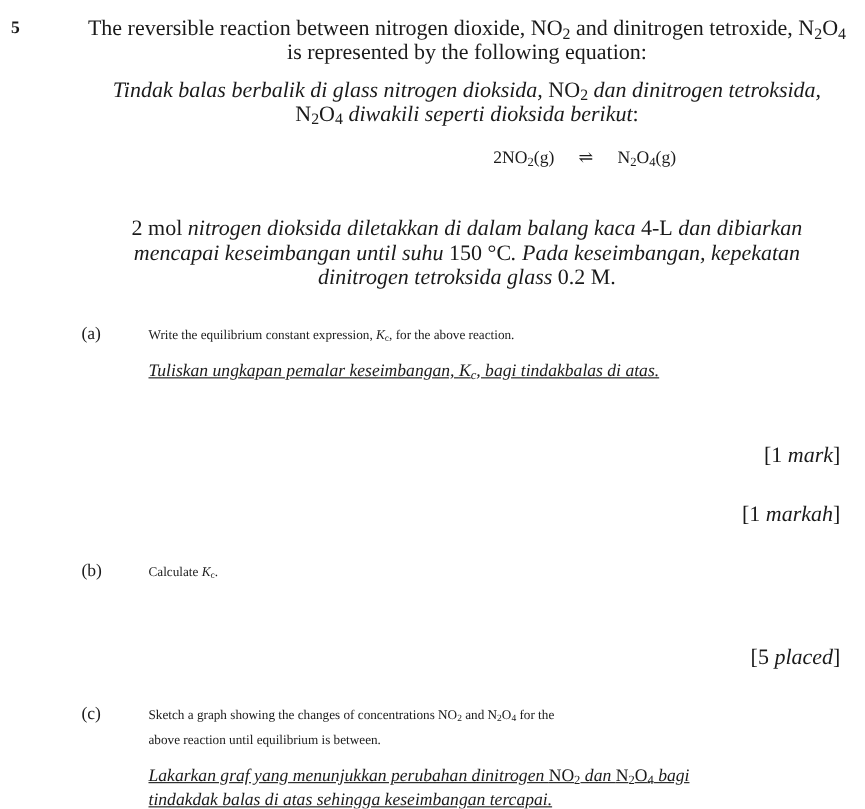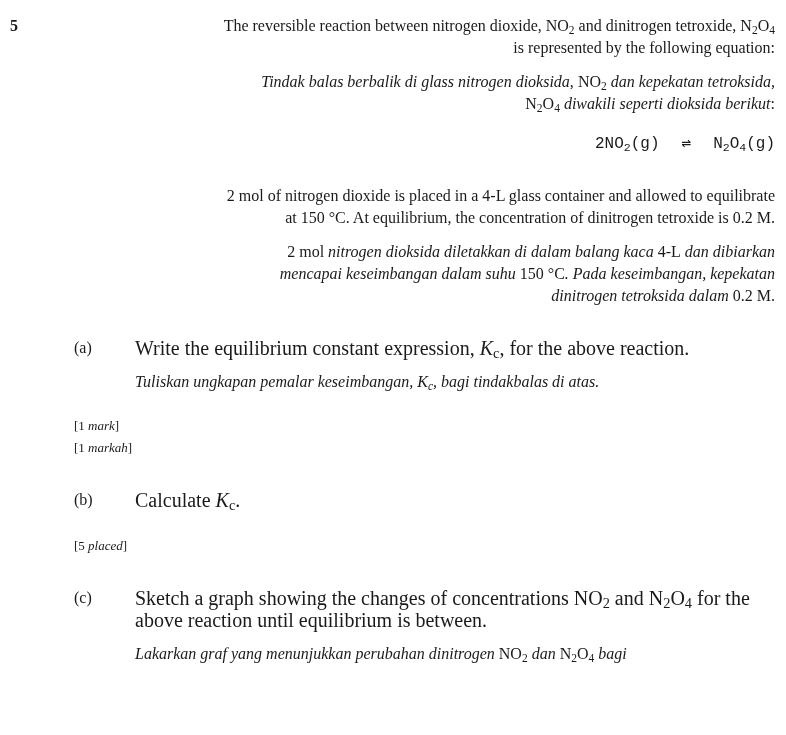--- a/index.html
+++ b/index.html
@@ -39,77 +39,78 @@
     line-height: 22px;
   }
   .q-body {
     flex: 1 1 auto;
     padding-right: 11px;
     box-sizing: border-box;
   }
 
   p.para {
     margin: 0;
-    font-size: 16px;
+    font-size: 20px;
     line-height: 22px;
-    text-align: right;
+    text-align: center;
   }
 
   .gap-sm { height: 12px; }
   .gap-md { height: 18px; }
   .gap-lg { height: 22px; }
   .gap-xl { height: 30px; }
 
   .it { font-style: italic; }
   .up { font-style: normal; }
 
   
   .equation {
     margin: 0;
     font-size: 16px;
     line-height: 22px;
-    text-align: right;
+    text-align: center;
     padding-left: 214px;
     white-space: nowrap;
-    font-family: Liberation Mono, monospace;
   }
   .eq-arrow {
     display: inline-block;
     padding: 0 22px;
     font-size: 16px;
   }
 
   
   .subpart {
     display: flex;
     align-items: flex-start;
   }
   .sub-label {
     width: 61px;
     flex: 0 0 61px;
     font-size: 16px;
     line-height: 22px;
   }
   .sub-text {
     flex: 1 1 auto;
-    font-size: 20px;
+    font-size: 12px;
     line-height: 22px;
   }
   .sub-text-indent {
     margin-left: 61px;
     font-size: 16px;
     line-height: 22px;
+    text-decoration: underline;
   }
 
   
   .marks {
-    text-align: left;
-    font-size: 13px;
+    text-align: right;
+    font-size: 20px;
     line-height: 22px;
     padding-right: 11px;
+    margin-top: 32px;
   }
   .marks .it { font-style: italic; }
 
   sub {
     font-size: 0.72em;
     vertical-align: -0.22em;
     line-height: 0;
   }
 </style>
 </head>
@@ -120,33 +121,32 @@
   <div class="q-row">
 
     <div class="q-num">5</div>
 
     <div class="q-body">
 
       <p class="para"><span>The reversible reaction between nitrogen dioxide, NO</span><sub>2</sub><span> and dinitrogen tetroxide, N</span><sub>2</sub><span>O</span><sub>4</sub><br><span>is represented by the following equation:</span></p>
 
       <div class="gap-sm"></div>
 
-      <p class="para it"><span>Tindak balas berbalik di glass nitrogen dioksida, </span><span class="up">NO</span><sub class="up">2</sub><span> dan kepekatan tetroksida,</span><br><span class="up">N</span><sub class="up">2</sub><span class="up">O</span><sub class="up">4</sub><span> diwakili seperti dioksida berikut</span><span class="up">:</span></p>
+      <p class="para it"><span>Tindak balas berbalik di glass nitrogen dioksida, </span><span class="up">NO</span><sub class="up">2</sub><span> dan dinitrogen tetroksida,</span><br><span class="up">N</span><sub class="up">2</sub><span class="up">O</span><sub class="up">4</sub><span> diwakili seperti dioksida berikut</span><span class="up">:</span></p>
 
       <div class="gap-md"></div>
 
       <p class="equation"><span>2</span><span>NO</span><sub>2</sub><span>(g)</span><span class="eq-arrow">⇌</span><span>N</span><sub>2</sub><span>O</span><sub>4</sub><span>(g)</span></p>
 
       <div class="gap-xl"></div>
 
-      <p class="para"><span>2 mol of nitrogen dioxide is placed in a 4-L glass container and allowed to equilibrate</span><br><span>at 150 </span><span>°C</span><span>. At equilibrium, the concentration of dinitrogen tetroxide is 0.2 M.</span></p>
 
       <div class="gap-sm"></div>
 
-      <p class="para it"><span class="up">2 mol</span><span> nitrogen dioksida diletakkan di dalam balang kaca </span><span class="up">4-L</span><span> dan dibiarkan</span><br><span>mencapai keseimbangan dalam suhu </span><span class="up">150 °C</span><span>. Pada keseimbangan, kepekatan</span><br><span>dinitrogen tetroksida dalam </span><span class="up">0.2 M</span><span class="up">.</span></p>
+      <p class="para it"><span class="up">2 mol</span><span> nitrogen dioksida diletakkan di dalam balang kaca </span><span class="up">4-L</span><span> dan dibiarkan</span><br><span>mencapai keseimbangan until suhu </span><span class="up">150 °C</span><span>. Pada keseimbangan, kepekatan</span><br><span>dinitrogen tetroksida glass </span><span class="up">0.2 M</span><span class="up">.</span></p>
 
       <div class="gap-xl"></div>
 
       <div class="subpart">
         <div class="sub-label">(a)</div>
         <div class="sub-text"><span>Write the equilibrium constant expression, </span><span class="it">K</span><sub>c</sub><span>, for the above reaction.</span></div>
       </div>
 
       <div class="gap-sm"></div>
 
@@ -173,19 +173,19 @@
 
       <div class="gap-xl"></div>
 
       <div class="subpart">
         <div class="sub-label">(c)</div>
         <div class="sub-text"><span>Sketch a graph showing the changes of concentrations NO</span><sub>2</sub><span> and N</span><sub>2</sub><span>O</span><sub>4</sub><span> for the</span><br><span>above reaction until equilibrium is between.</span></div>
       </div>
 
       <div class="gap-sm"></div>
 
-      <div class="sub-text-indent it"><span>Lakarkan graf yang menunjukkan perubahan dinitrogen </span><span class="up">NO</span><sub class="up">2</sub><span> dan </span><span class="up">N</span><sub class="up">2</sub><span class="up">O</span><sub class="up">4</sub><span> bagi</span><br></div>
+      <div class="sub-text-indent it"><span>Lakarkan graf yang menunjukkan perubahan dinitrogen </span><span class="up">NO</span><sub class="up">2</sub><span> dan </span><span class="up">N</span><sub class="up">2</sub><span class="up">O</span><sub class="up">4</sub><span> bagi</span><br><span>tindakdak balas di atas sehingga keseimbangan tercapai.</span></div>
 
       <div class="gap-sm"></div>
 
     </div>
   </div>
 </div>
 
 </body></html>

